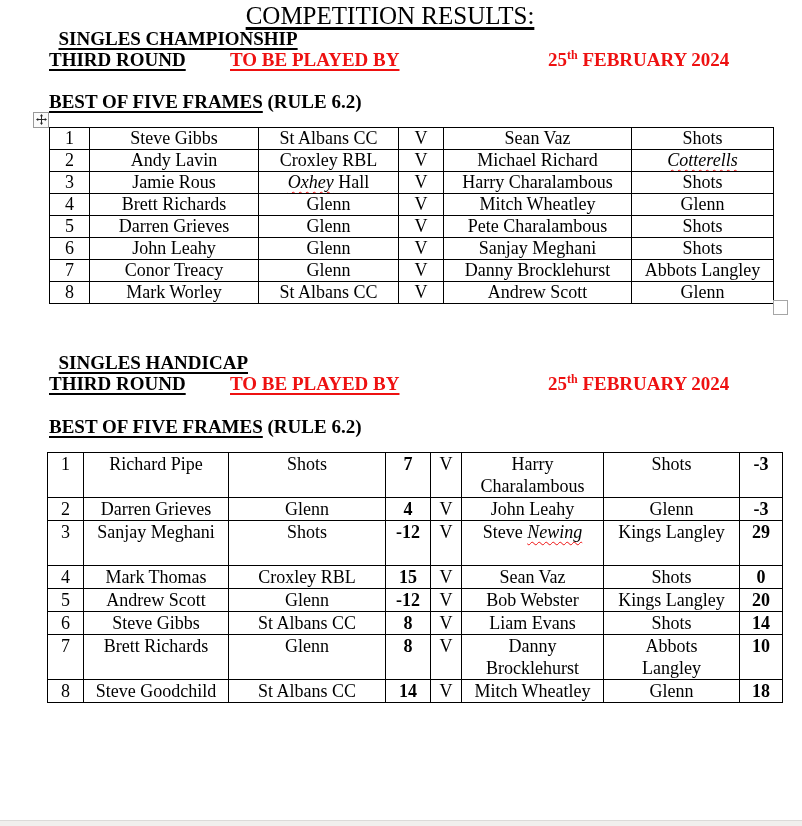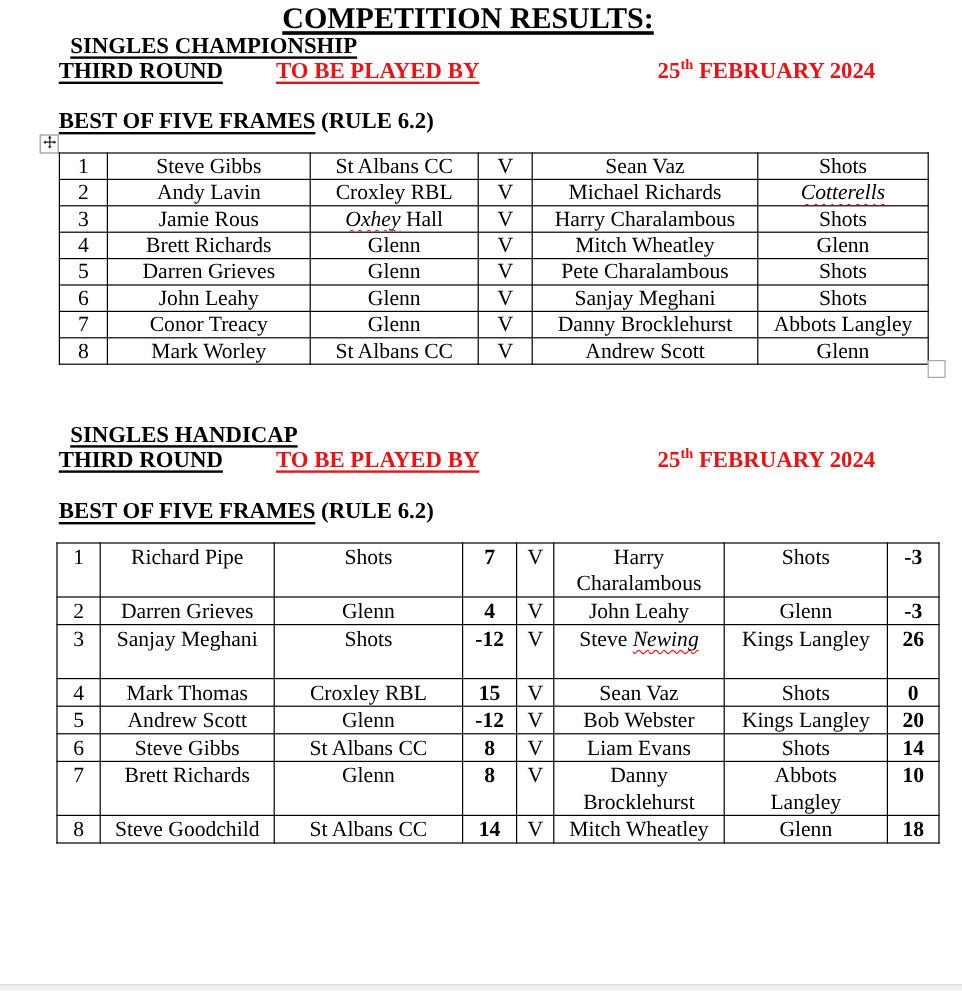--- a/index.html
+++ b/index.html
@@ -29,21 +29,21 @@
     text-underline-offset: 3px; text-decoration-skip-ink: none; font-style: italic;
   }
 
   .handle-box {
     width: 16px; height: 16px; background: #fbfbfb;
     border: 1px solid #999; display: flex; align-items: center; justify-content: center;
   }
   .resize-box { width: 15px; height: 15px; background: #fff; border: 1px solid #a6a6a6; }
 
   .footer { left: 0; top: 722; width: 780px; text-align: center; }
-  .footer div { font-weight: bold; font-size: 25px; line-height: 31px; white-space: pre-line; text-align: center; }
+  .footer div { font-weight: normal; font-size: 25px; line-height: 31px; white-space: pre-line; text-align: center; }
   .footer .u { text-decoration-thickness: 2.5px; }
 
   .bottom-strip {
     left: 0; bottom: 0; width: 802px; height: 6px;
     background: #f1efed; border-top: 1px solid #dcdad8;
   }
 </style>
 </head>
 <body>
 
@@ -90,21 +90,21 @@
         <td>St Albans CC</td>
         <td>V</td>
         <td>Sean Vaz</td>
         <td>Shots</td>
       </tr>
       <tr>
         <td>2</td>
         <td>Andy Lavin</td>
         <td>Croxley RBL</td>
         <td>V</td>
-        <td>Michael Richards</td>
+        <td>Michael Richard</td>
         <td><span class="sq">Cotterells</span></td>
       </tr>
       <tr>
         <td>3</td>
         <td>Jamie Rous</td>
         <td><span class="sq">Oxhey</span><span> Hall</span></td>
         <td>V</td>
         <td>Harry Charalambous</td>
         <td>Shots</td>
       </tr>
@@ -200,21 +200,21 @@
       </tr>
       <tr>
         <td>3</td>
         <td>Sanjay Meghani</td>
         <td>Shots</td>
         <td>-12</td>
         <td>V</td>
         <td><span>Steve </span><span class="sq">Newing</span><span>
 &nbsp;</span></td>
         <td>Kings Langley</td>
-        <td>26</td>
+        <td>29</td>
       </tr>
       <tr>
         <td>4</td>
         <td>Mark Thomas</td>
         <td>Croxley RBL</td>
         <td>15</td>
         <td>V</td>
         <td>Sean Vaz</td>
         <td>Shots</td>
         <td>0</td>

